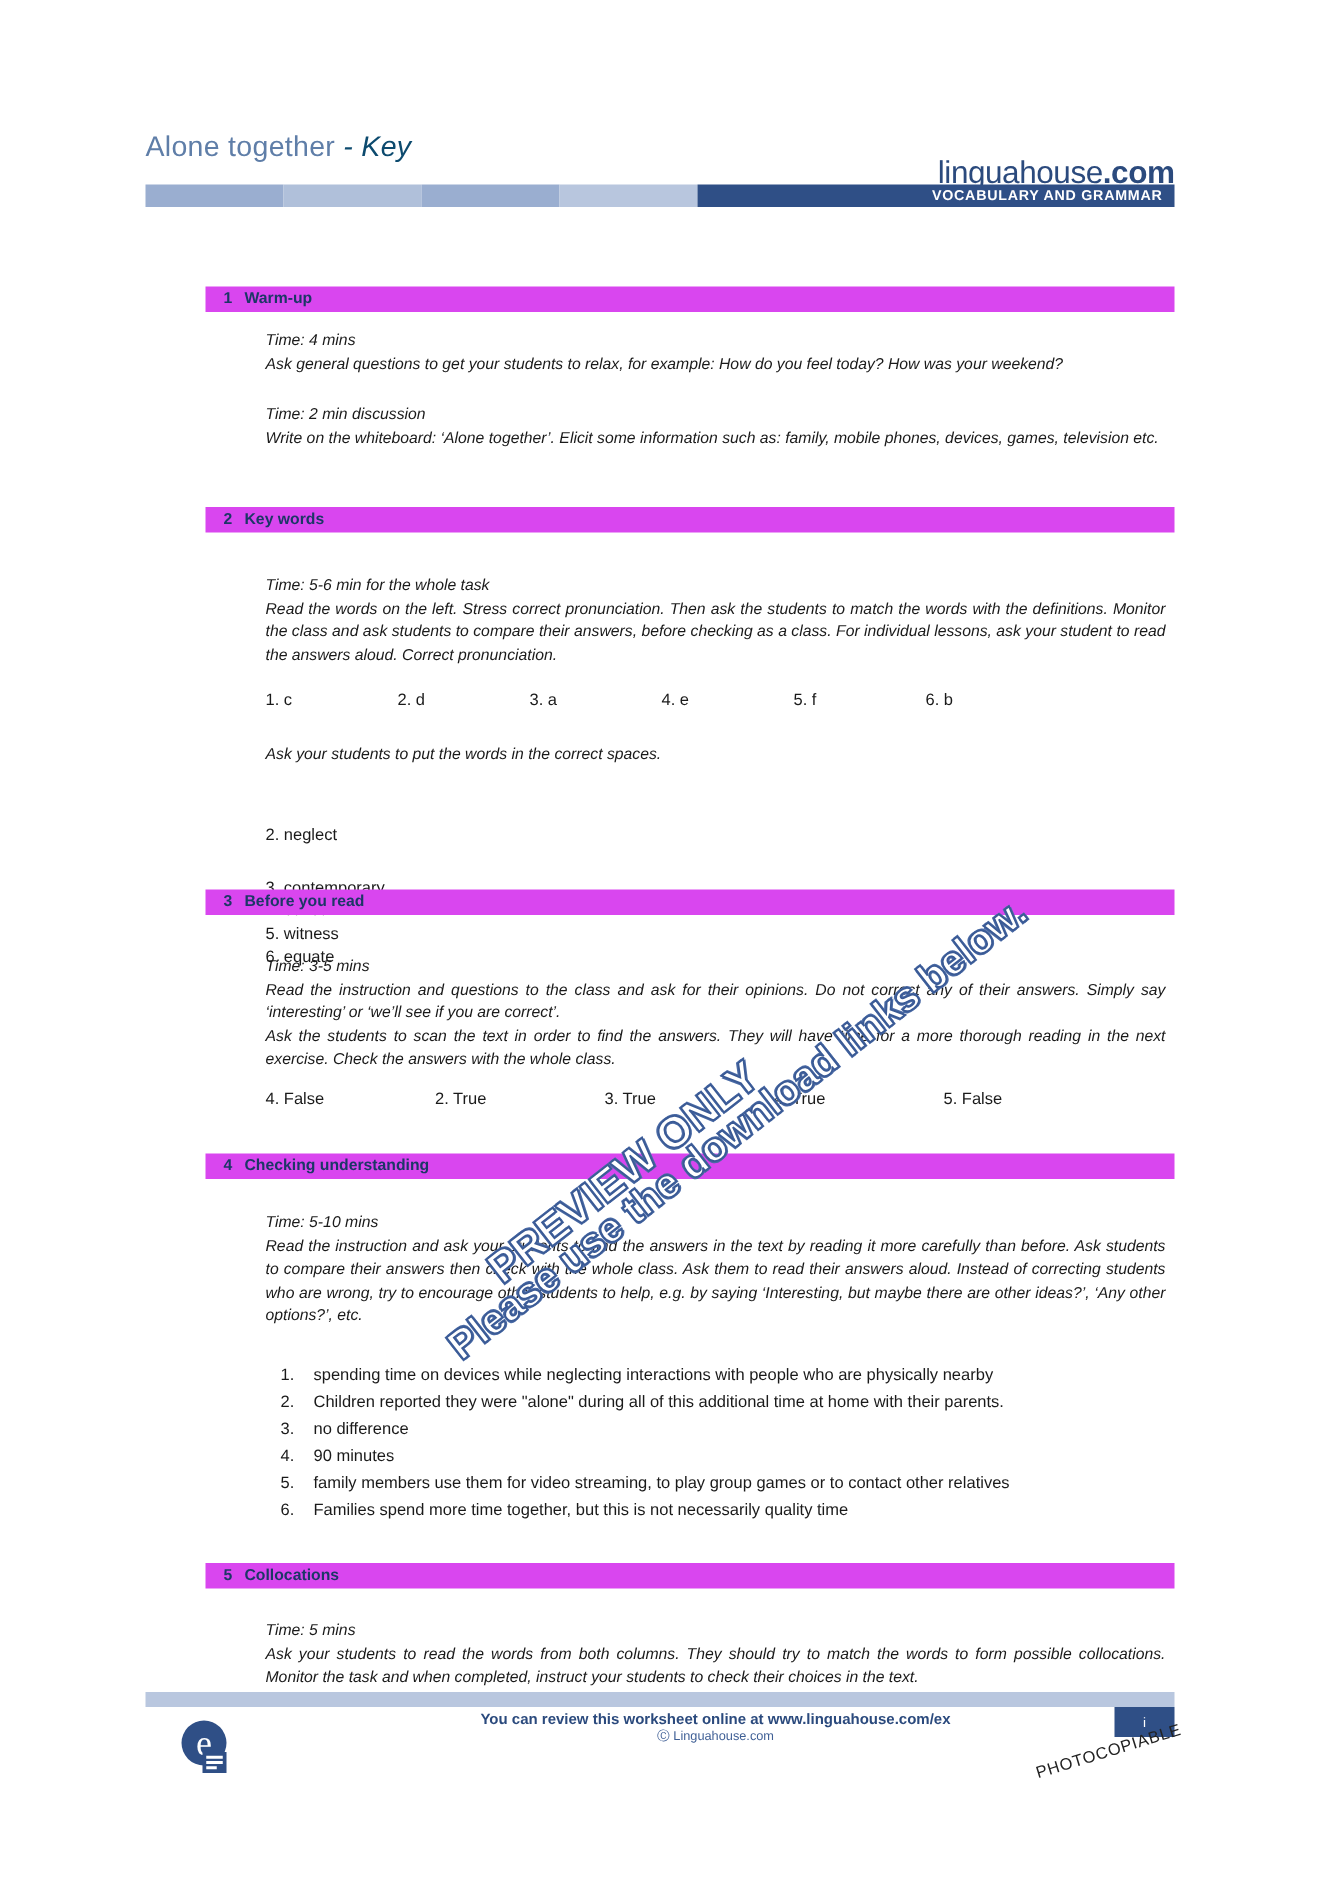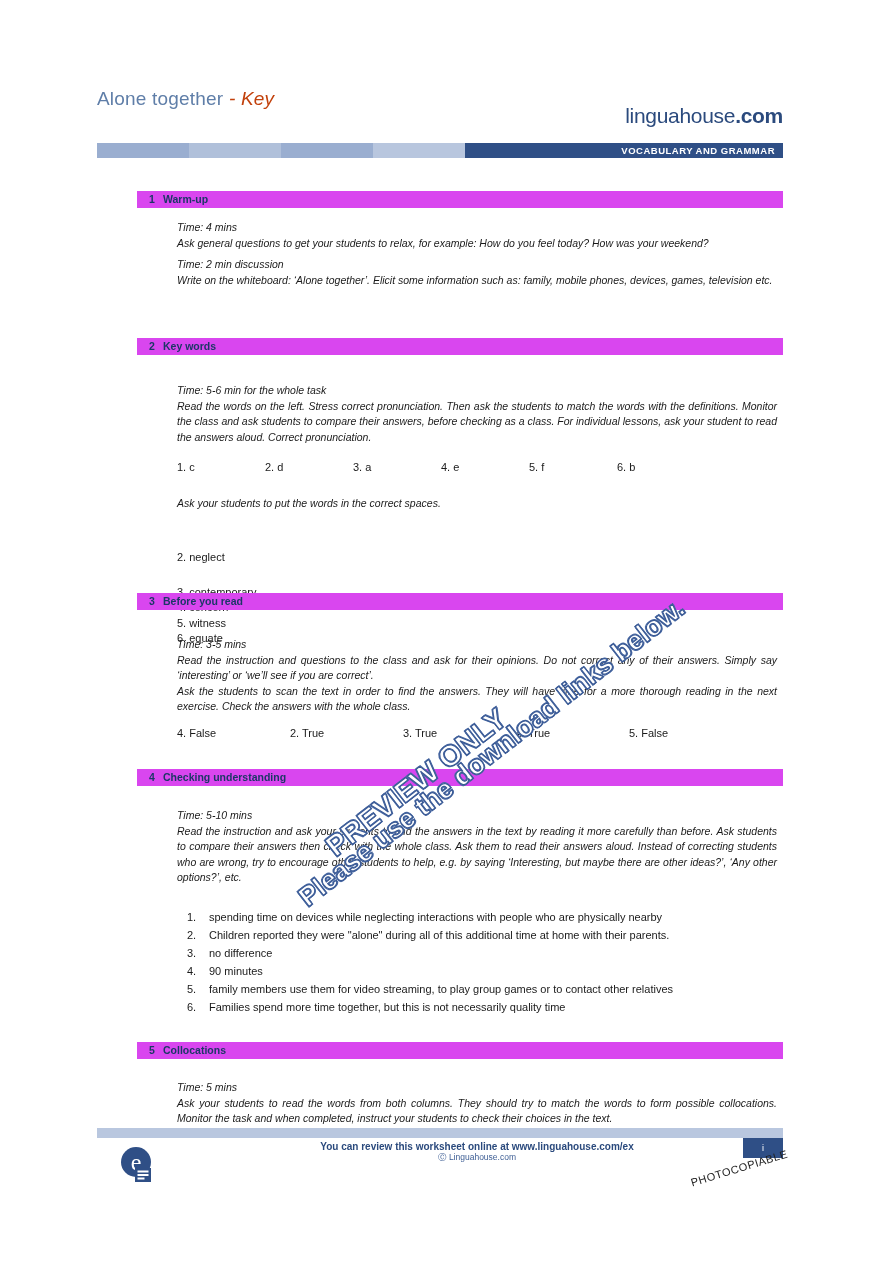--- a/index.html
+++ b/index.html
@@ -31,38 +31,38 @@
     width: 686px;
     height: 62px;
   }
   .doc-title {
     font-size: 19px;
     color: #5f7ea8;
     font-weight: normal;
     letter-spacing: 0.2px;
   }
   .doc-title .key {
-    color: #c2410c;
+    color: #0c4a6e;
     font-style: italic;
   }
   .brand {
     position: absolute;
     right: 0;
     top: 16px;
     font-size: 21px;
     color: #2b4a7d;
     letter-spacing: -0.3px;
   }
   .brand .light { font-weight: normal; }
   .brand .bold { font-weight: bold; }
 
   .bar-row {
     position: absolute;
     left: 97px;
-    top: 143px;
+    top: 123px;
     width: 686px;
     height: 15px;
     display: flex;
   }
   .bar-seg {
     height: 15px;
   }
   .bar-seg.s1 { width: 92px; background: #9aaed0; }
   .bar-seg.s2 { width: 92px; background: #b0c0da; }
   .bar-seg.s3 { width: 92px; background: #9aaed0; }
@@ -268,21 +268,21 @@
   </div>
 
   <div class="content">
 
     <div class="section-head" style="top:191px;">
       <span class="num">1</span><span>Warm-up</span>
     </div>
     <div class="section-body" style="top:220px;">
       <div class="ital">Time: 4 mins</div>
       <div class="ital">Ask general questions to get your students to relax, for example: How do you feel today? How was your weekend?</div>
-      <div class="ital" style="margin-top:6px;">Time: 2 min discussion</div>
+      <div class="ital" style="margin-top:18px;">Time: 2 min discussion</div>
       <div class="ital">Write on the whiteboard:  ‘Alone together’.  Elicit some information such as:  family,  mobile phones, devices, games, television etc.</div>
     </div>
 
     <div class="section-head" style="top:338px;">
       <span class="num">2</span><span>Key words</span>
     </div>
     <div class="section-body" style="top:383px;">
       <div class="ital">Time: 5-6 min for the whole task</div>
       <div class="ital">Read the words on the left.  Stress correct pronunciation.  Then ask the students to match the words with the definitions. Monitor the class and ask students to compare their answers, before checking as a class. For individual lessons, ask your student to read the answers aloud. Correct pronunciation.</div>
     </div>

